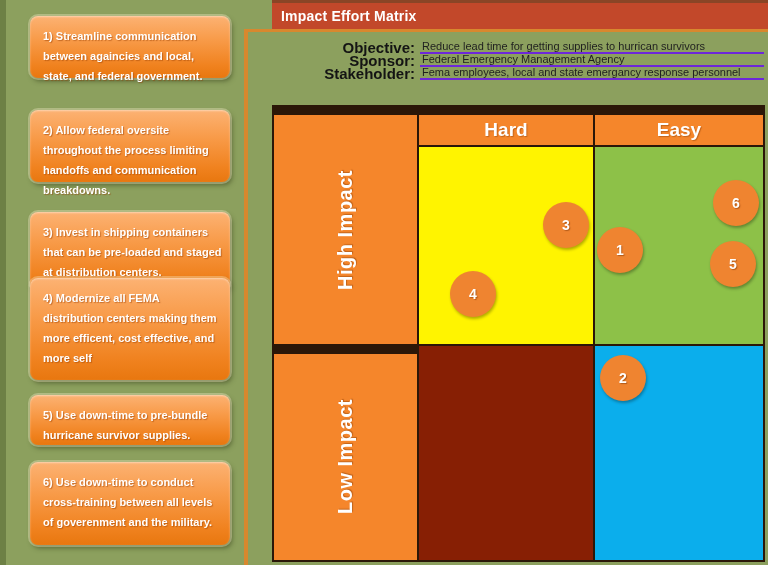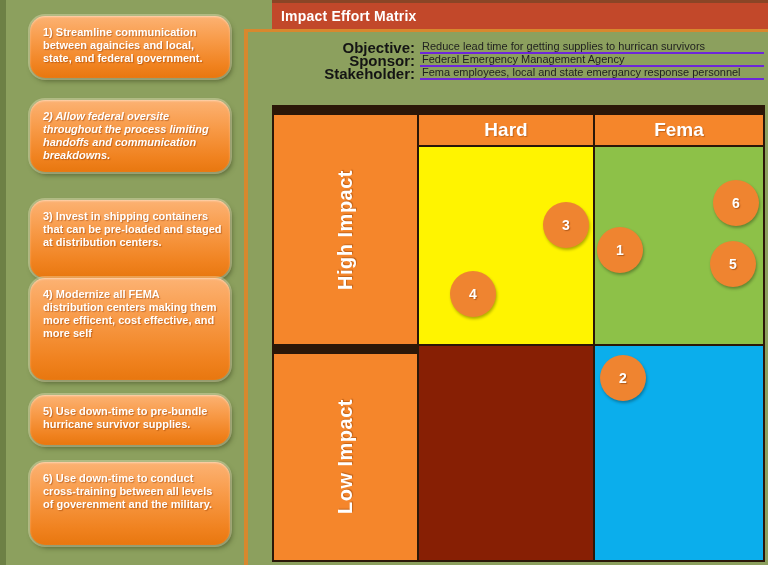--- a/index.html
+++ b/index.html
@@ -40,31 +40,31 @@
     width:134px; text-align:right; font-size:15px; font-weight:bold;
     color:#141414; padding-right:5px; line-height:12px; white-space:nowrap;
   }
   .info-value {
     flex:1; font-size:11px; color:#1F1F1F; line-height:12px;
     border-bottom:2px solid #6d28d9; padding-left:2px; white-space:nowrap;
   }
 
   
   .idea-card {
-    position:absolute; left:30px; width:200px; border-radius:15px;
+    position:absolute; left:30px; width:200px; border-radius:8px;
     background:linear-gradient(180deg,#FCB273 0%,#F89B49 38%,#F0821F 80%,#E8770F 100%);
     box-shadow:0 0 0 2px rgba(252,242,205,0.35), 2px 3px 5px rgba(45,55,20,0.55),
                inset 0 1px 2px rgba(255,255,255,0.45);
     padding:10px 8px 6px 13px;
-    color:#FFFFFF; font-size:11px; font-weight:bold; line-height:13px;
+    color:#FFFFFF; font-size:11px; font-weight:bold; line-height:20px;
     text-shadow:1px 1px 1px rgba(150,60,0,0.5);
   }
   .card-1 { top:16px;  height:62px; }
-  .card-2 { top:100px; height:72px;font-style:italic; }
-  .card-3 { top:200px; height:78px; }
+  .card-2 { top:110px; height:72px; }
+  .card-3 { top:212px; height:78px; }
   .card-4 { top:278px; height:102px; }
   .card-5 { top:395px; height:50px; }
   .card-6 { top:462px; height:83px; }
 
   
   .matrix {
     position:absolute; left:272px; top:105px; width:493px; height:457px;
     background:#2B1708;
     display:grid;
     grid-template-columns:143px 174px 1fr;
@@ -147,21 +147,21 @@
     <div class="cell cell-orange cell-impact-high">
       <span class="vlabel">High Impact</span>
     </div>
     <div class="cell cell-orange cell-impact-low">
       <span class="vlabel">Low Impact</span>
     </div>
     <div class="cell cell-orange hdr-hard">
       <span class="hdr-label">Hard</span>
     </div>
     <div class="cell cell-orange hdr-easy">
-      <span class="hdr-label">Fema</span>
+      <span class="hdr-label">Easy</span>
     </div>
     <div class="cell q-yellow"></div>
     <div class="cell q-green"></div>
     <div class="cell q-red"></div>
     <div class="cell q-blue"></div>
   </div>
 
   <div class="marker m1">1</div>
   <div class="marker m2">2</div>
   <div class="marker m3">3</div>

